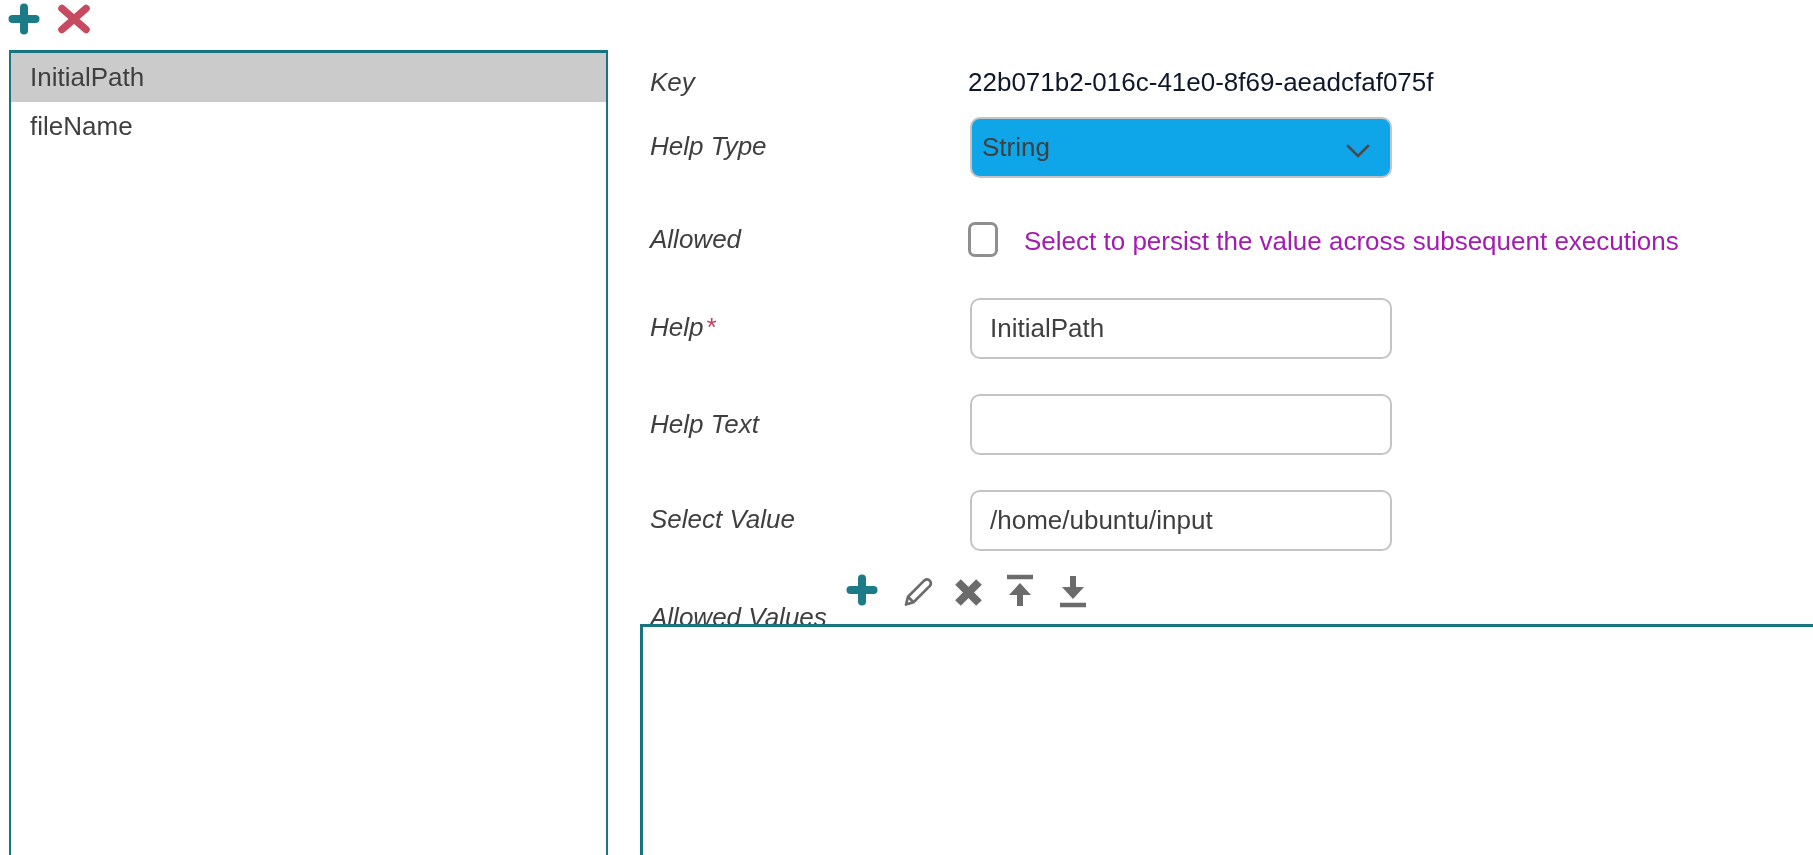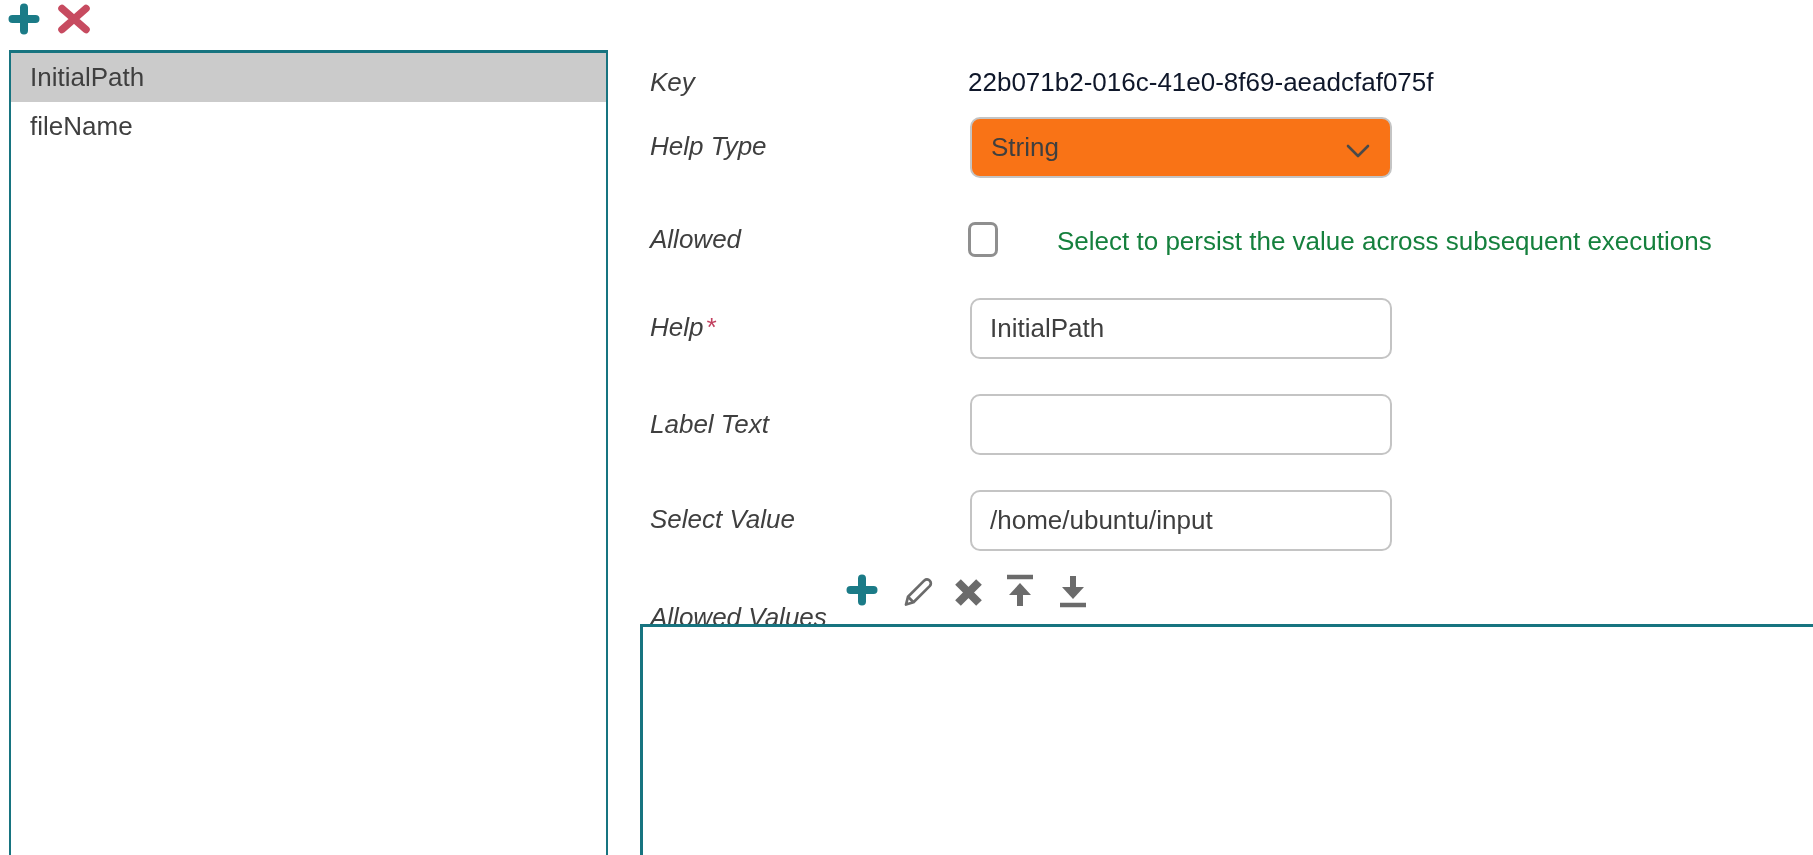--- a/index.html
+++ b/index.html
@@ -38,32 +38,32 @@
   #lbl-default{top:504px}
   #lbl-allowed{top:602px}
   .req{color:#c2405f;margin-left:2px;}
 
   .key-value{position:absolute;left:968px;top:67px;font-size:26px;color:#0f172a;white-space:nowrap;}
 
   
   .selectbox{
     position:absolute;left:970px;top:117px;width:422px;height:61px;
     box-sizing:border-box;border:2px solid #c4c4c4;border-radius:10px;
-    display:flex;align-items:center;padding-left:19px;
-    font-size:26px;color:#3f3f3f;background:#f97316;cursor:pointer;
+    display:flex;align-items:center;padding-left:10px;
+    font-size:26px;color:#3f3f3f;background:#0ea5e9;cursor:pointer;
   }
   .selectbox .chev{position:absolute;right:20px;top:25px;}
 
   
   .checkbox{
     position:absolute;left:968px;top:222px;width:30px;height:35px;
     box-sizing:border-box;border:3px solid #8f8f8f;border-radius:7px;
     background:#fff;cursor:pointer;
   }
-  .persist-desc{position:absolute;left:1024px;top:226px;font-size:26px;color:#15803d;white-space:nowrap;margin-left:33px;}
+  .persist-desc{position:absolute;left:1024px;top:226px;font-size:26px;color:#a21caf;white-space:nowrap;}
 
   
   .txt{
     position:absolute;left:970px;width:422px;height:61px;
     box-sizing:border-box;border:2px solid #c4c4c4;border-radius:10px;
     padding:0 18px;font-size:26px;font-family:inherit;color:#3f3f3f;
     outline:none;background:#fff;
   }
   #input-label{top:298px}
   #input-help{top:394px}
@@ -97,21 +97,21 @@
 
 <div class="list-panel">
   <div class="list-row selected">InitialPath</div>
   <div class="list-row">fileName</div>
 </div>
 
 <div id="lbl-key" class="lbl">Key</div>
 <div id="lbl-datatype" class="lbl">Help Type</div>
 <div id="lbl-persist" class="lbl">Allowed</div>
 <div id="lbl-label" class="lbl"><span>Help</span><span class="req">*</span></div>
-<div id="lbl-help" class="lbl">Label Text</div>
+<div id="lbl-help" class="lbl">Help Text</div>
 <div id="lbl-default" class="lbl">Select Value</div>
 <div id="lbl-allowed" class="lbl">Allowed Values</div>
 
 <div class="key-value">22b071b2-016c-41e0-8f69-aeadcfaf075f</div>
 
 <div class="selectbox">
   <span>String</span>
   <svg class="chev" width="24" height="14" viewBox="0 0 24 14">
     <path d="M2 2 L12 12 L22 2" stroke="#4a4a4a" stroke-width="2.6" fill="none" stroke-linecap="round" stroke-linejoin="round"></path>
   </svg>

